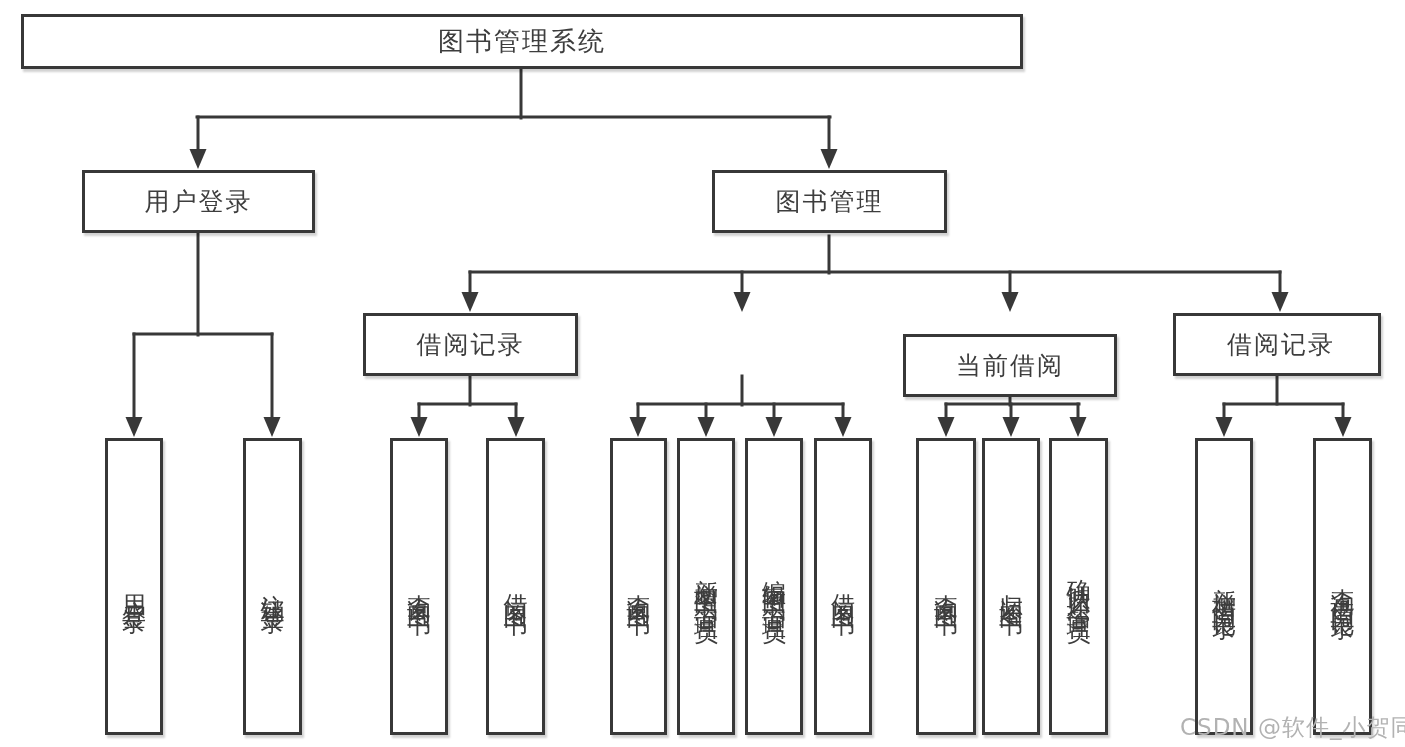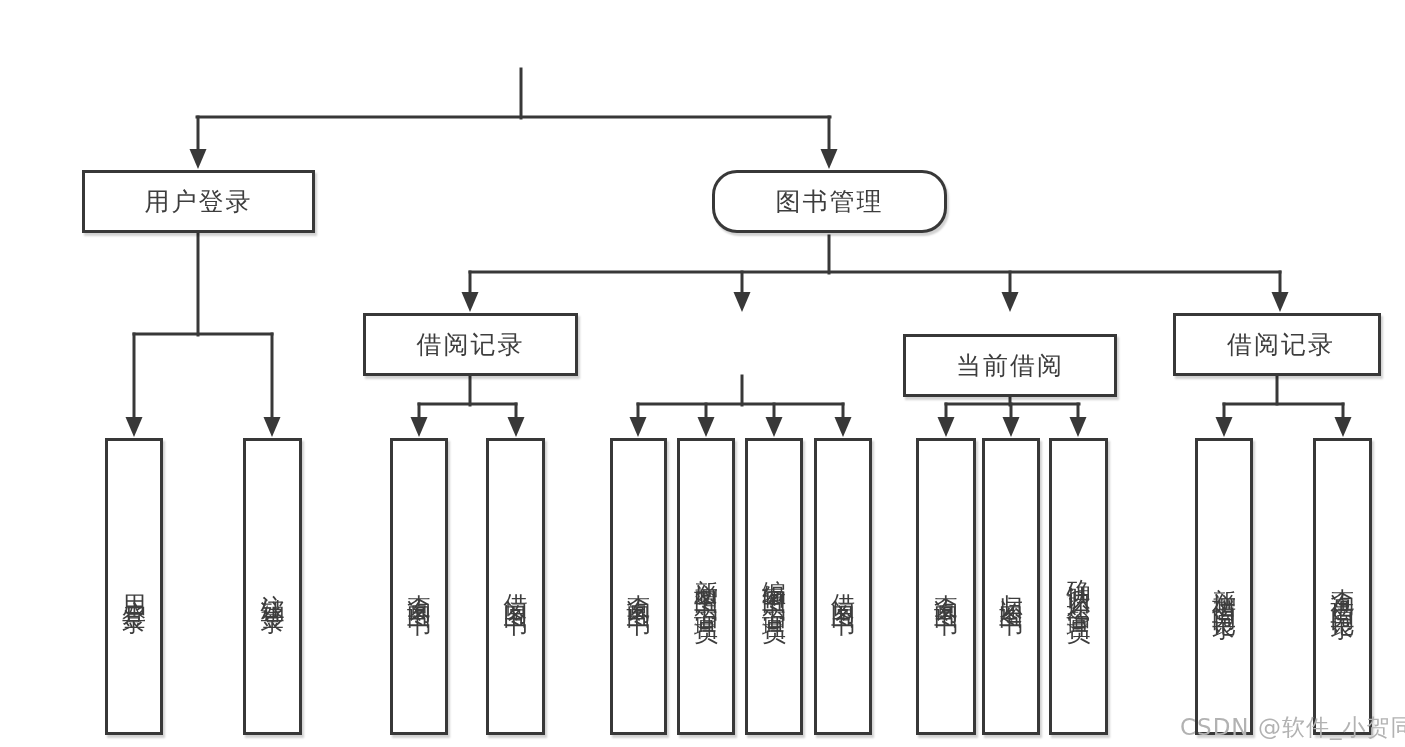--- a/index.html
+++ b/index.html
@@ -90,23 +90,24 @@
       <line x1="1011" y1="404" x2="1011" y2="419" stroke="#383838" stroke-width="3" stroke-linecap="square"></line>
       <polygon points="1002.5,417 1019.5,417 1011,437" fill="#383838"></polygon>
       <line x1="1078" y1="404" x2="1078" y2="419" stroke="#383838" stroke-width="3" stroke-linecap="square"></line>
       <polygon points="1069.5,417 1086.5,417 1078,437" fill="#383838"></polygon>
       <line x1="1224" y1="404" x2="1224" y2="419" stroke="#383838" stroke-width="3" stroke-linecap="square"></line>
       <polygon points="1215.5,417 1232.5,417 1224,437" fill="#383838"></polygon>
       <line x1="1343" y1="404" x2="1343" y2="419" stroke="#383838" stroke-width="3" stroke-linecap="square"></line>
       <polygon points="1334.5,417 1351.5,417 1343,437" fill="#383838"></polygon>
     </svg>
 
+  <div class="hbox root" style="left:21px;top:14px;width:1002px;height:55px;">图书管理系统</div>
 
   <div class="hbox" style="left:82px;top:170px;width:233px;height:63px;">用户登录</div>
-  <div class="hbox" style="left:712px;top:170px;width:235px;height:63px;border-radius:25px;">图书管理</div>
+  <div class="hbox" style="left:712px;top:170px;width:235px;height:63px;">图书管理</div>
 
   <div class="hbox" style="left:363px;top:313px;width:215px;height:63px;">借阅记录</div>
   <div class="hbox" style="left:903px;top:313px;width:214px;height:63px;margin-top:21px;">当前借阅</div>
   <div class="hbox" style="left:1173px;top:313px;width:208px;height:63px;padding-left:8px;">借阅记录</div>
 
   <div class="vbox" style="left:105px;top:438px;width:58px;height:297px;">用户登录</div>
   <div class="vbox" style="left:243px;top:438px;width:59px;height:297px;">注销登录</div>
 
   <div class="vbox" style="left:390px;top:438px;width:58px;height:297px;">查询图书</div>
   <div class="vbox" style="left:486px;top:438px;width:59px;height:297px;">借阅图书</div>

